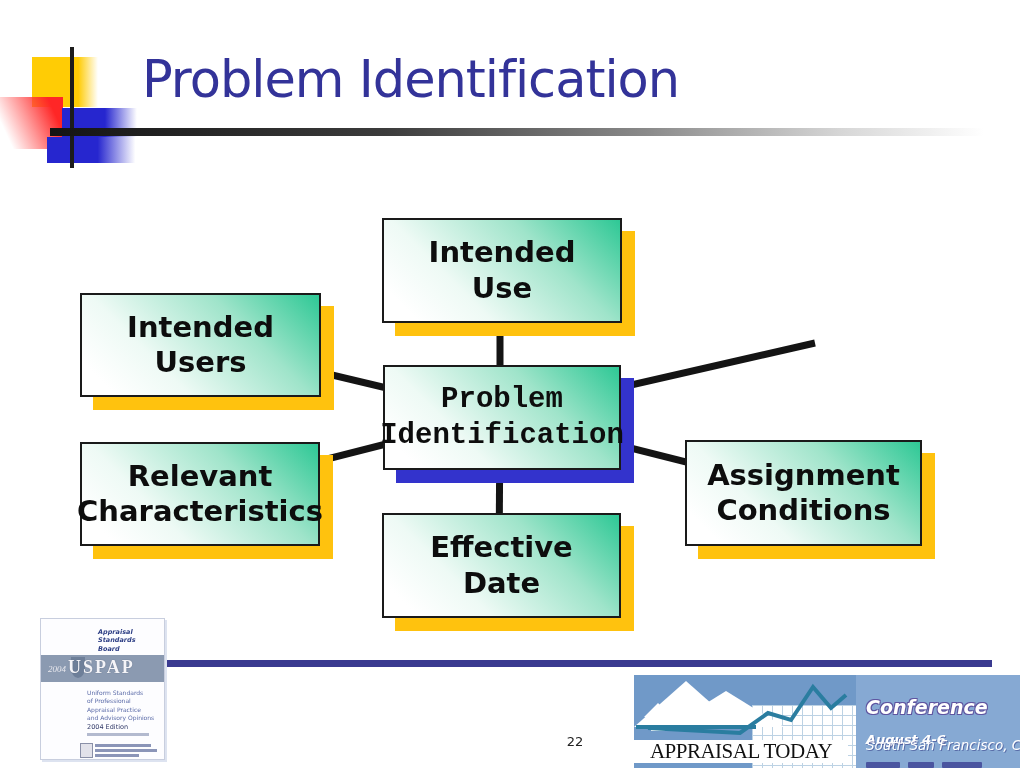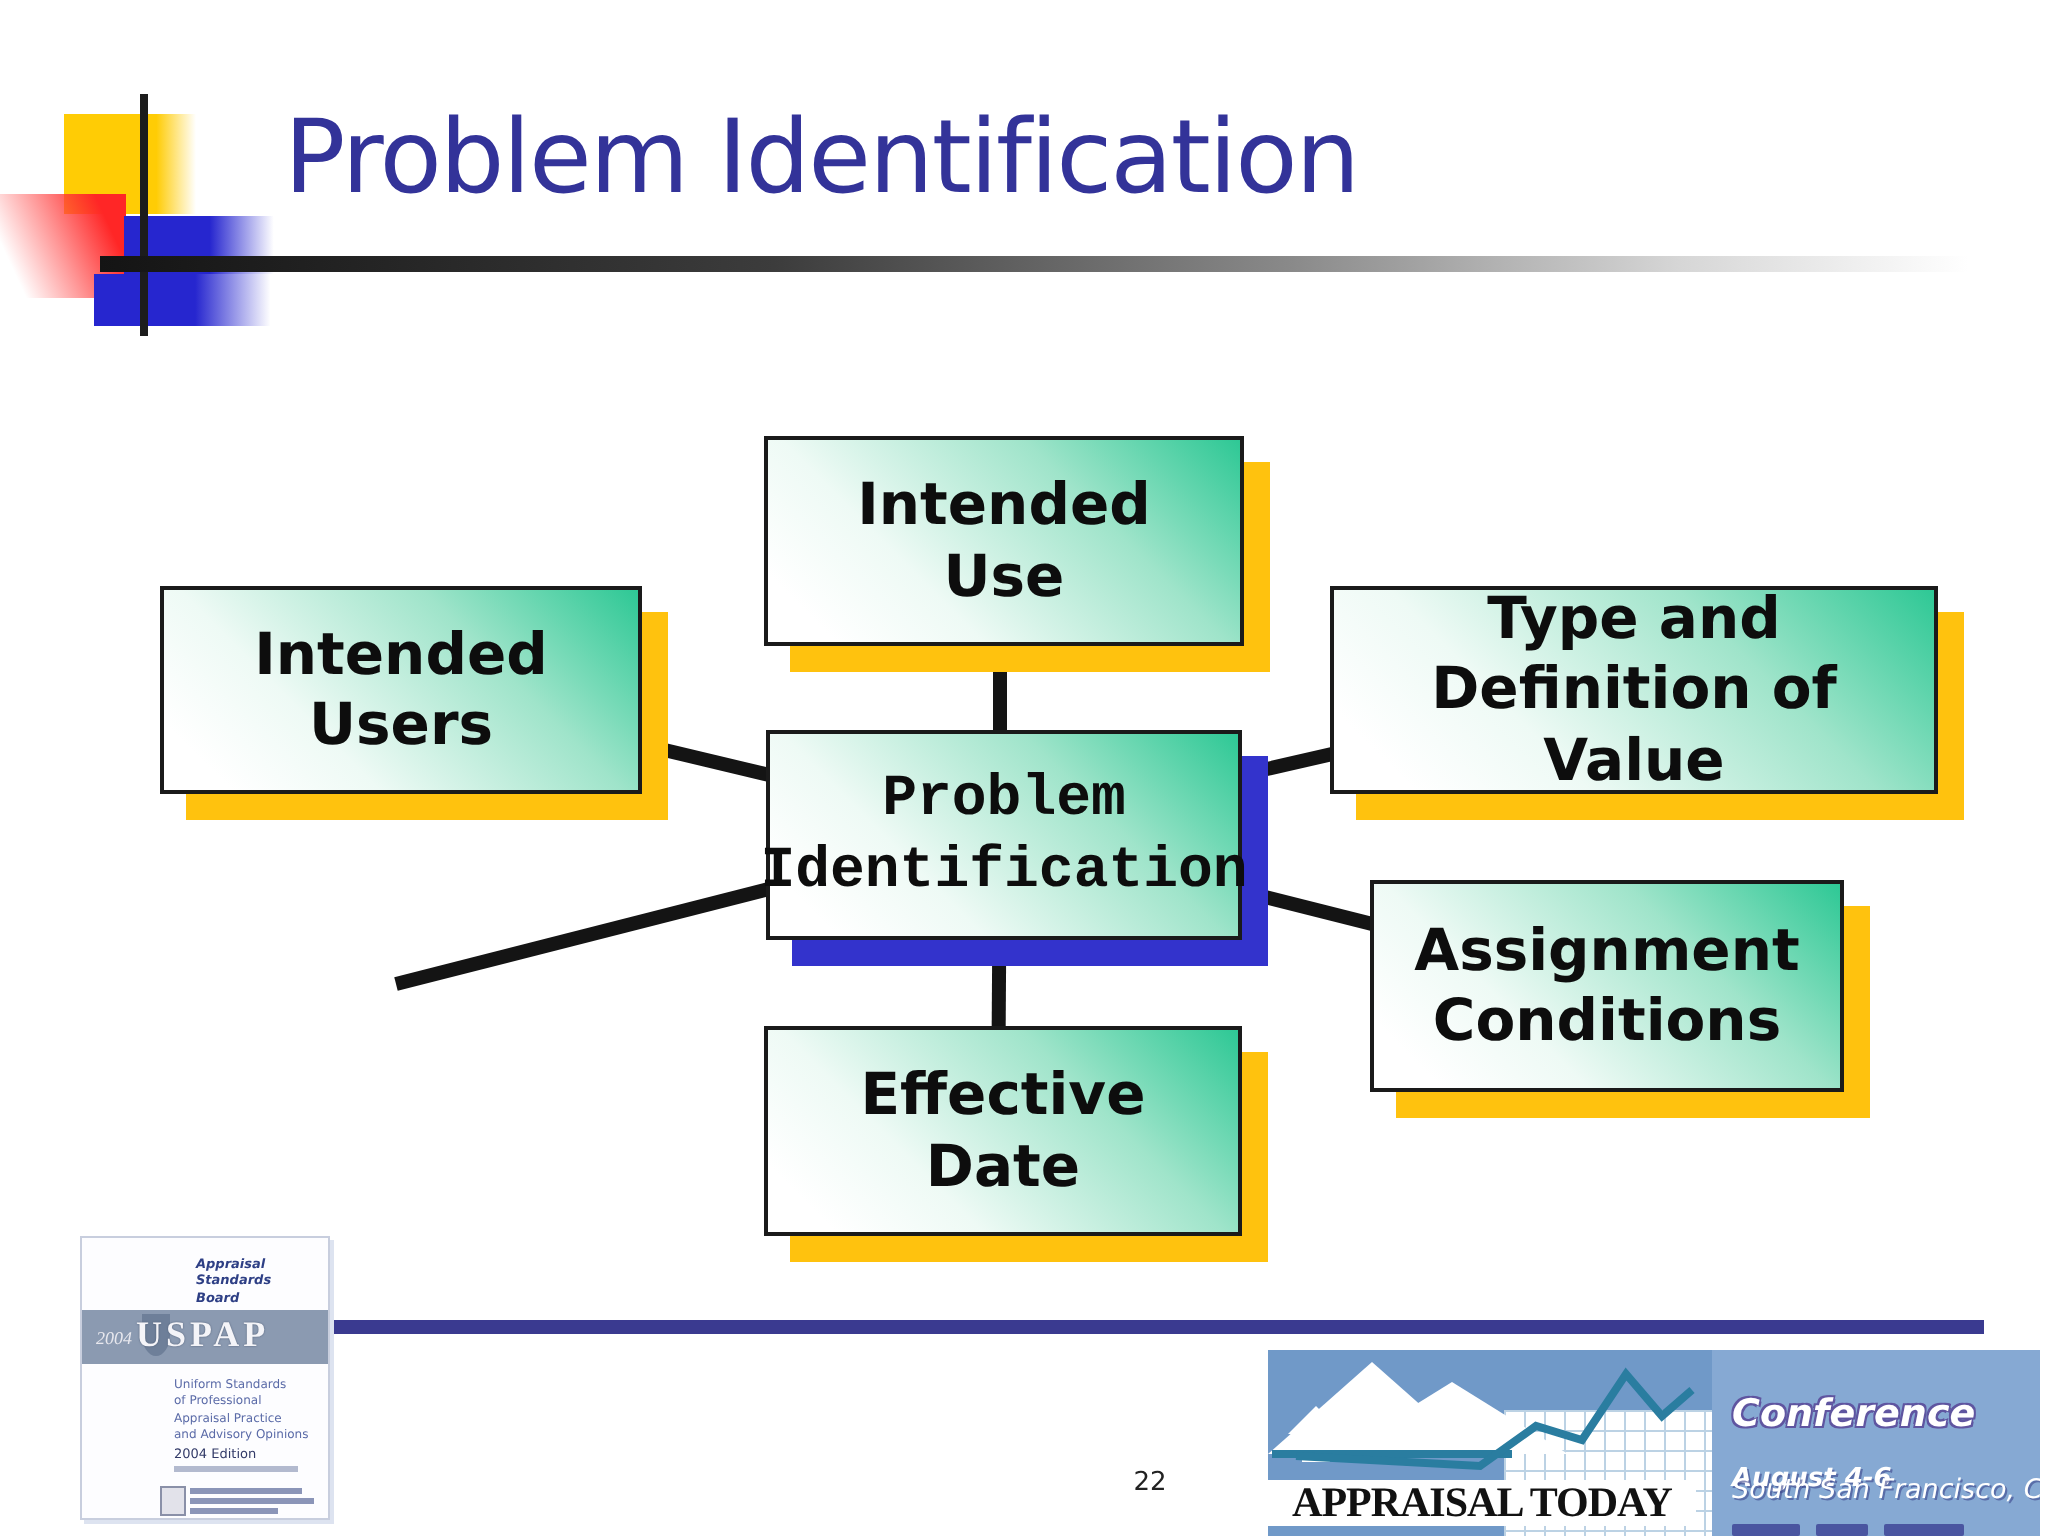--- a/index.html
+++ b/index.html
@@ -67,21 +67,21 @@
 
   
   .logo{position:absolute;left:634px;top:675px;width:386px;height:93px;z-index:3;}
   .logo-left{position:absolute;left:0;top:0;width:222px;height:93px;background:var(--logo-blue);overflow:hidden;}
   .logo-grid{position:absolute;left:118px;top:30px;width:104px;height:63px;background:
     repeating-linear-gradient(to right,#bcd2e4 0 1px,transparent 1px 10px),
     repeating-linear-gradient(to bottom,#bcd2e4 0 1px,transparent 1px 10px),#ffffff;}
   .logo-left svg{position:absolute;left:0;top:0;}
   .logo-strip{position:absolute;left:0;top:65px;width:214px;height:23px;background:#fff;
     display:flex;align-items:center;justify-content:center;}
-  .logo-brand{font-family:"Liberation Serif","DejaVu Serif",serif;font-weight:bold;font-size:21px;
+  .logo-brand{font-family:"Liberation Serif","DejaVu Serif",serif;font-weight:normal;font-size:21px;
     letter-spacing:-.5px;color:#111;white-space:nowrap;}
   .logo-right{position:absolute;left:222px;top:0;width:164px;height:93px;background:var(--logo-blue-light);
     overflow:hidden;}
   .ev{position:absolute;left:10px;color:#fff;font-style:italic;white-space:nowrap;}
   .ev-big{font-weight:bold;font-size:19px;
     text-shadow:1px 1px 0 #5f55a0,-1px -1px 0 #5f55a0,1px -1px 0 #5f55a0,-1px 1px 0 #5f55a0;}
   .ev-1{top:0px;} .ev-2{top:21px;}
   .ev-date{top:45px;font-weight:bold;font-size:13px;text-shadow:1px 1px 0 rgba(60,70,140,.6);margin-top:12px;}
   .ev-loc{top:62px;font-size:13.5px;text-shadow:1px 1px 0 rgba(60,70,140,.6);}
   .cut{position:absolute;top:87px;height:6px;background:#4a55a0;border-radius:1px;}
@@ -111,27 +111,27 @@
   </svg>
 
   <div class="node n-iuse">
     <div class="node-label">Intended
 Use</div>
   </div>
   <div class="node n-users">
     <div class="node-label">Intended
 Users</div>
   </div>
-  <div class="node n-type">
-    <div class="node-label">Type and
-Definition of Value</div>
-  </div>
   <div class="node center n-center">
     <div class="node-label">Problem
 Identification</div>
+  </div>
+  <div class="node n-rel">
+    <div class="node-label">Relevant
+Characteristics</div>
   </div>
   <div class="node n-asg">
     <div class="node-label">Assignment
 Conditions</div>
   </div>
   <div class="node n-eff">
     <div class="node-label">Effective
 Date</div>
   </div>
 

